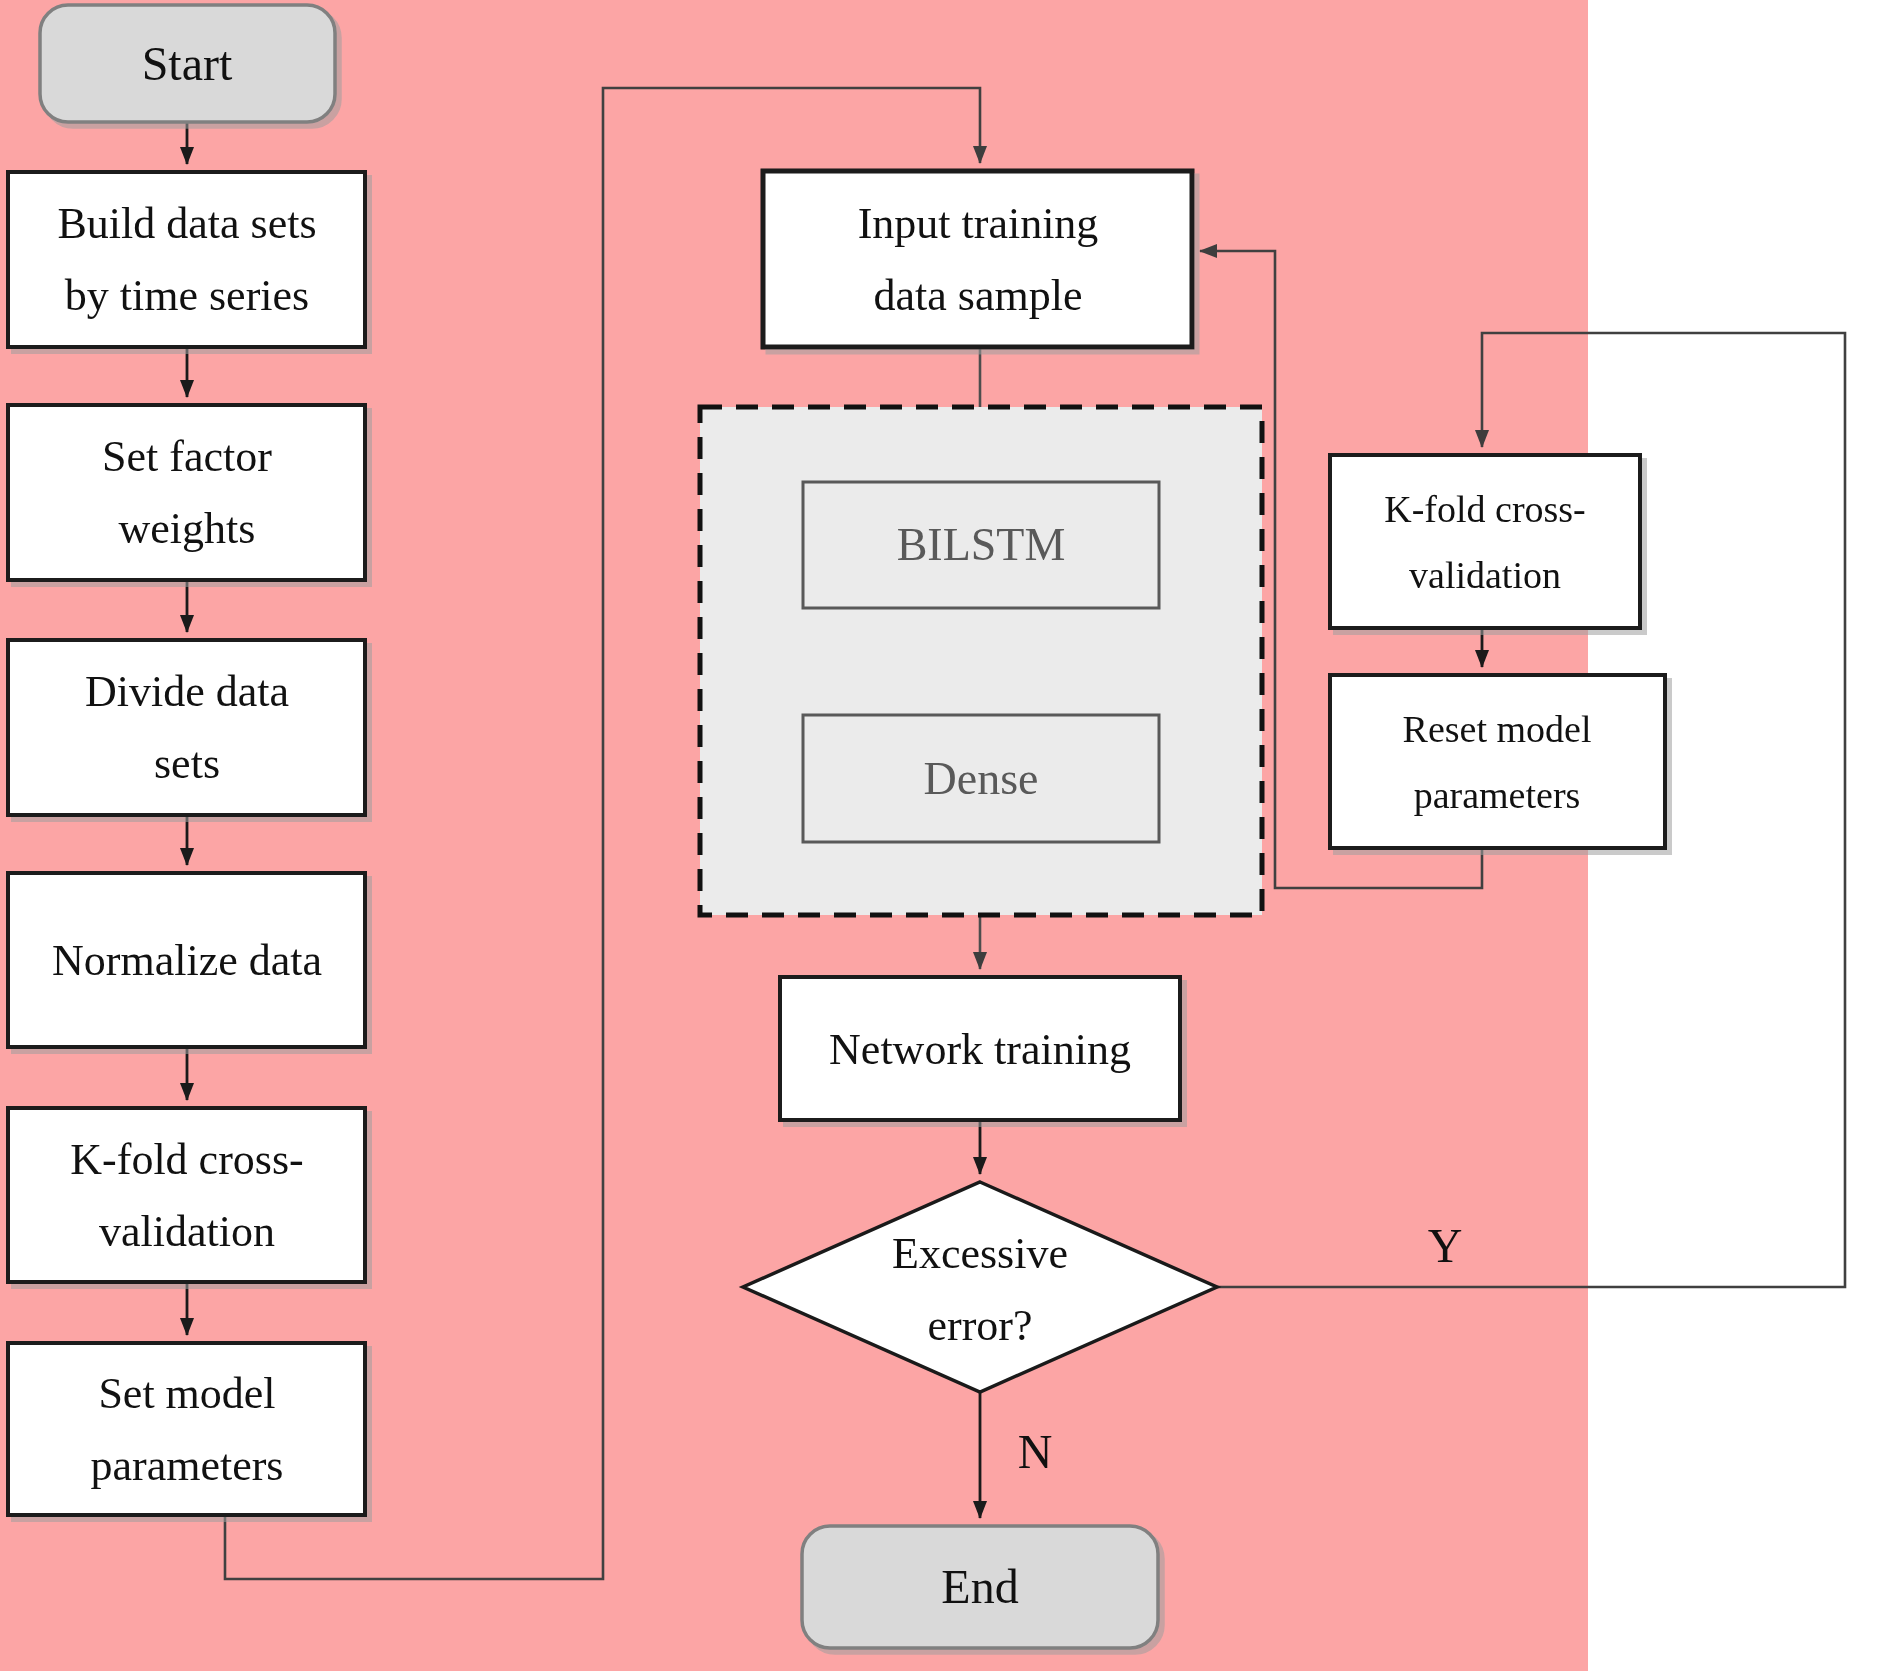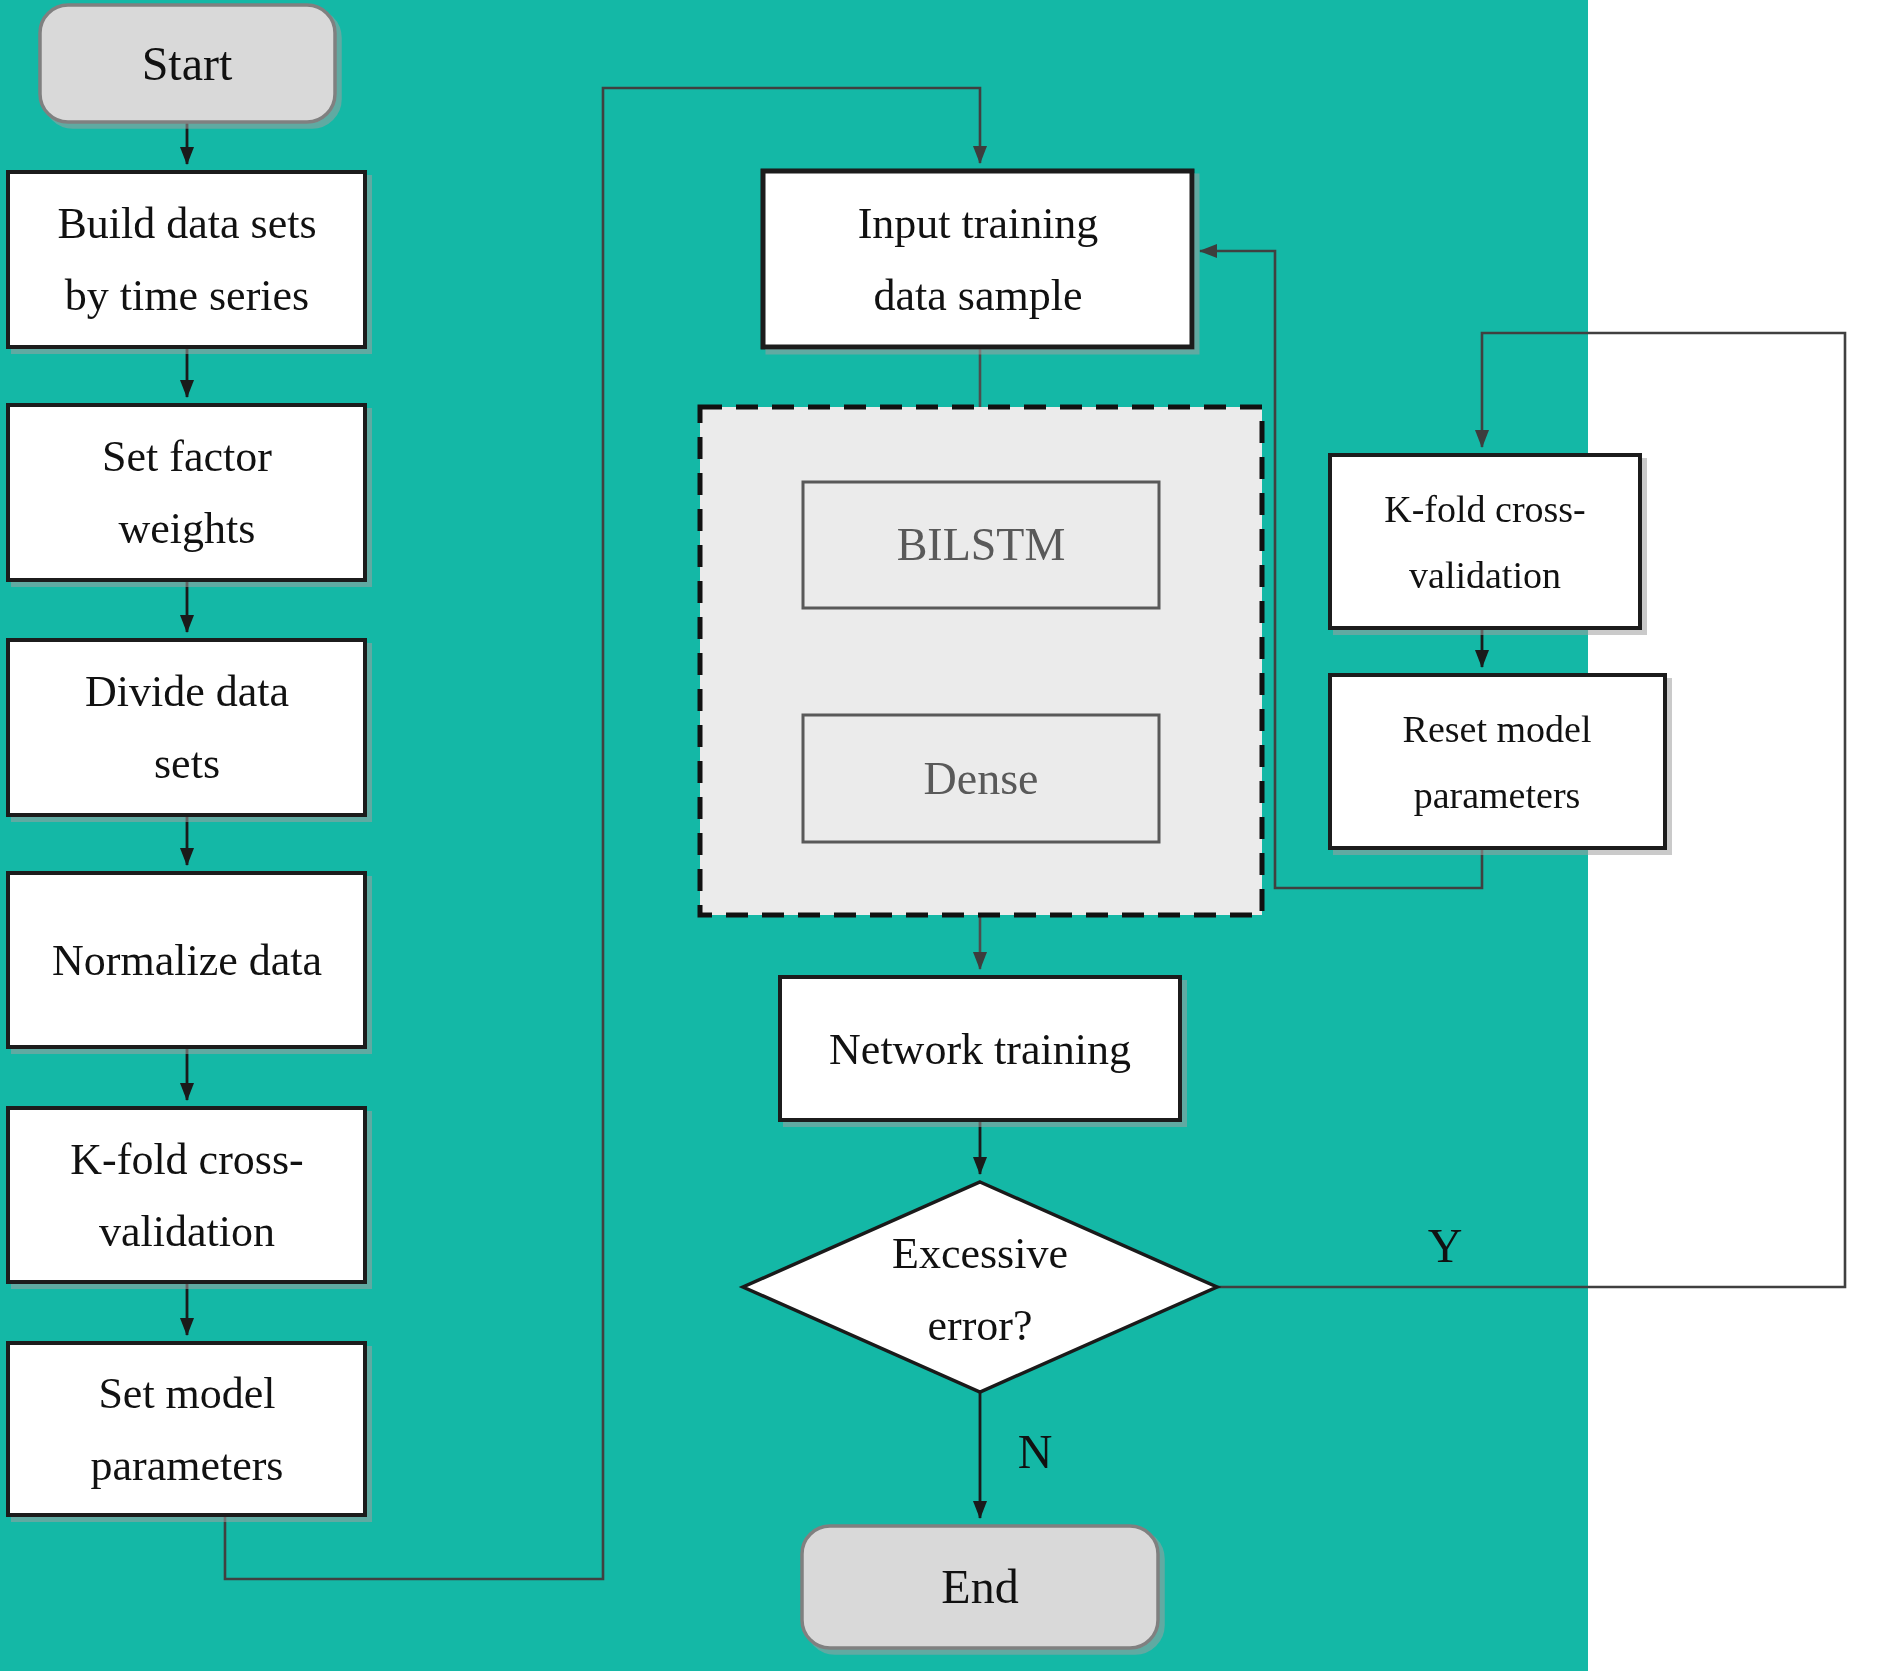--- a/index.html
+++ b/index.html
@@ -3,21 +3,21 @@
 <meta charset="utf-8">
 <style>
   html, body {
     margin: 0;
     padding: 0;
     background: #ffffff;
   }
   .page {
     width: 1588px;
     height: 1671px;
-    background: #14b8a6;
+    background: #fca5a5;
     position: relative;
     font-family: "Liberation Serif", serif;
   }
   svg { display: block; }
   text {
     font-family: "Liberation Serif", serif;
     fill: #111111;
   }
   .node-label   { font-size: 44px; }
   .node-label-sm{ font-size: 38px; }

